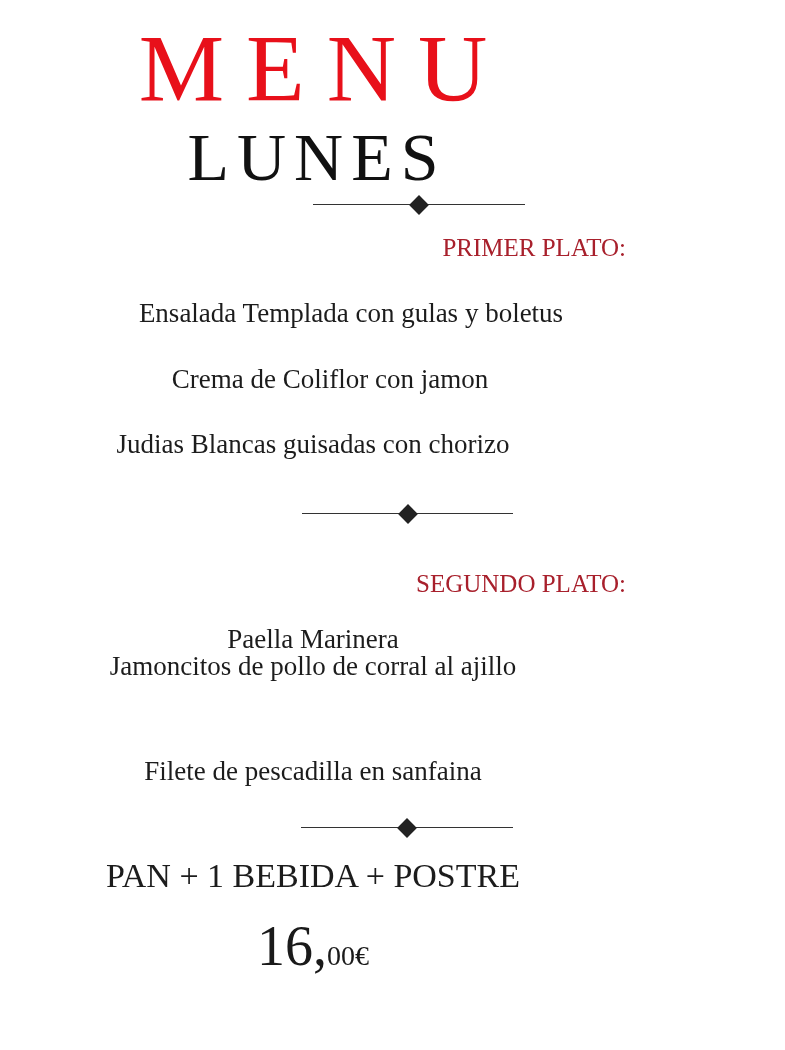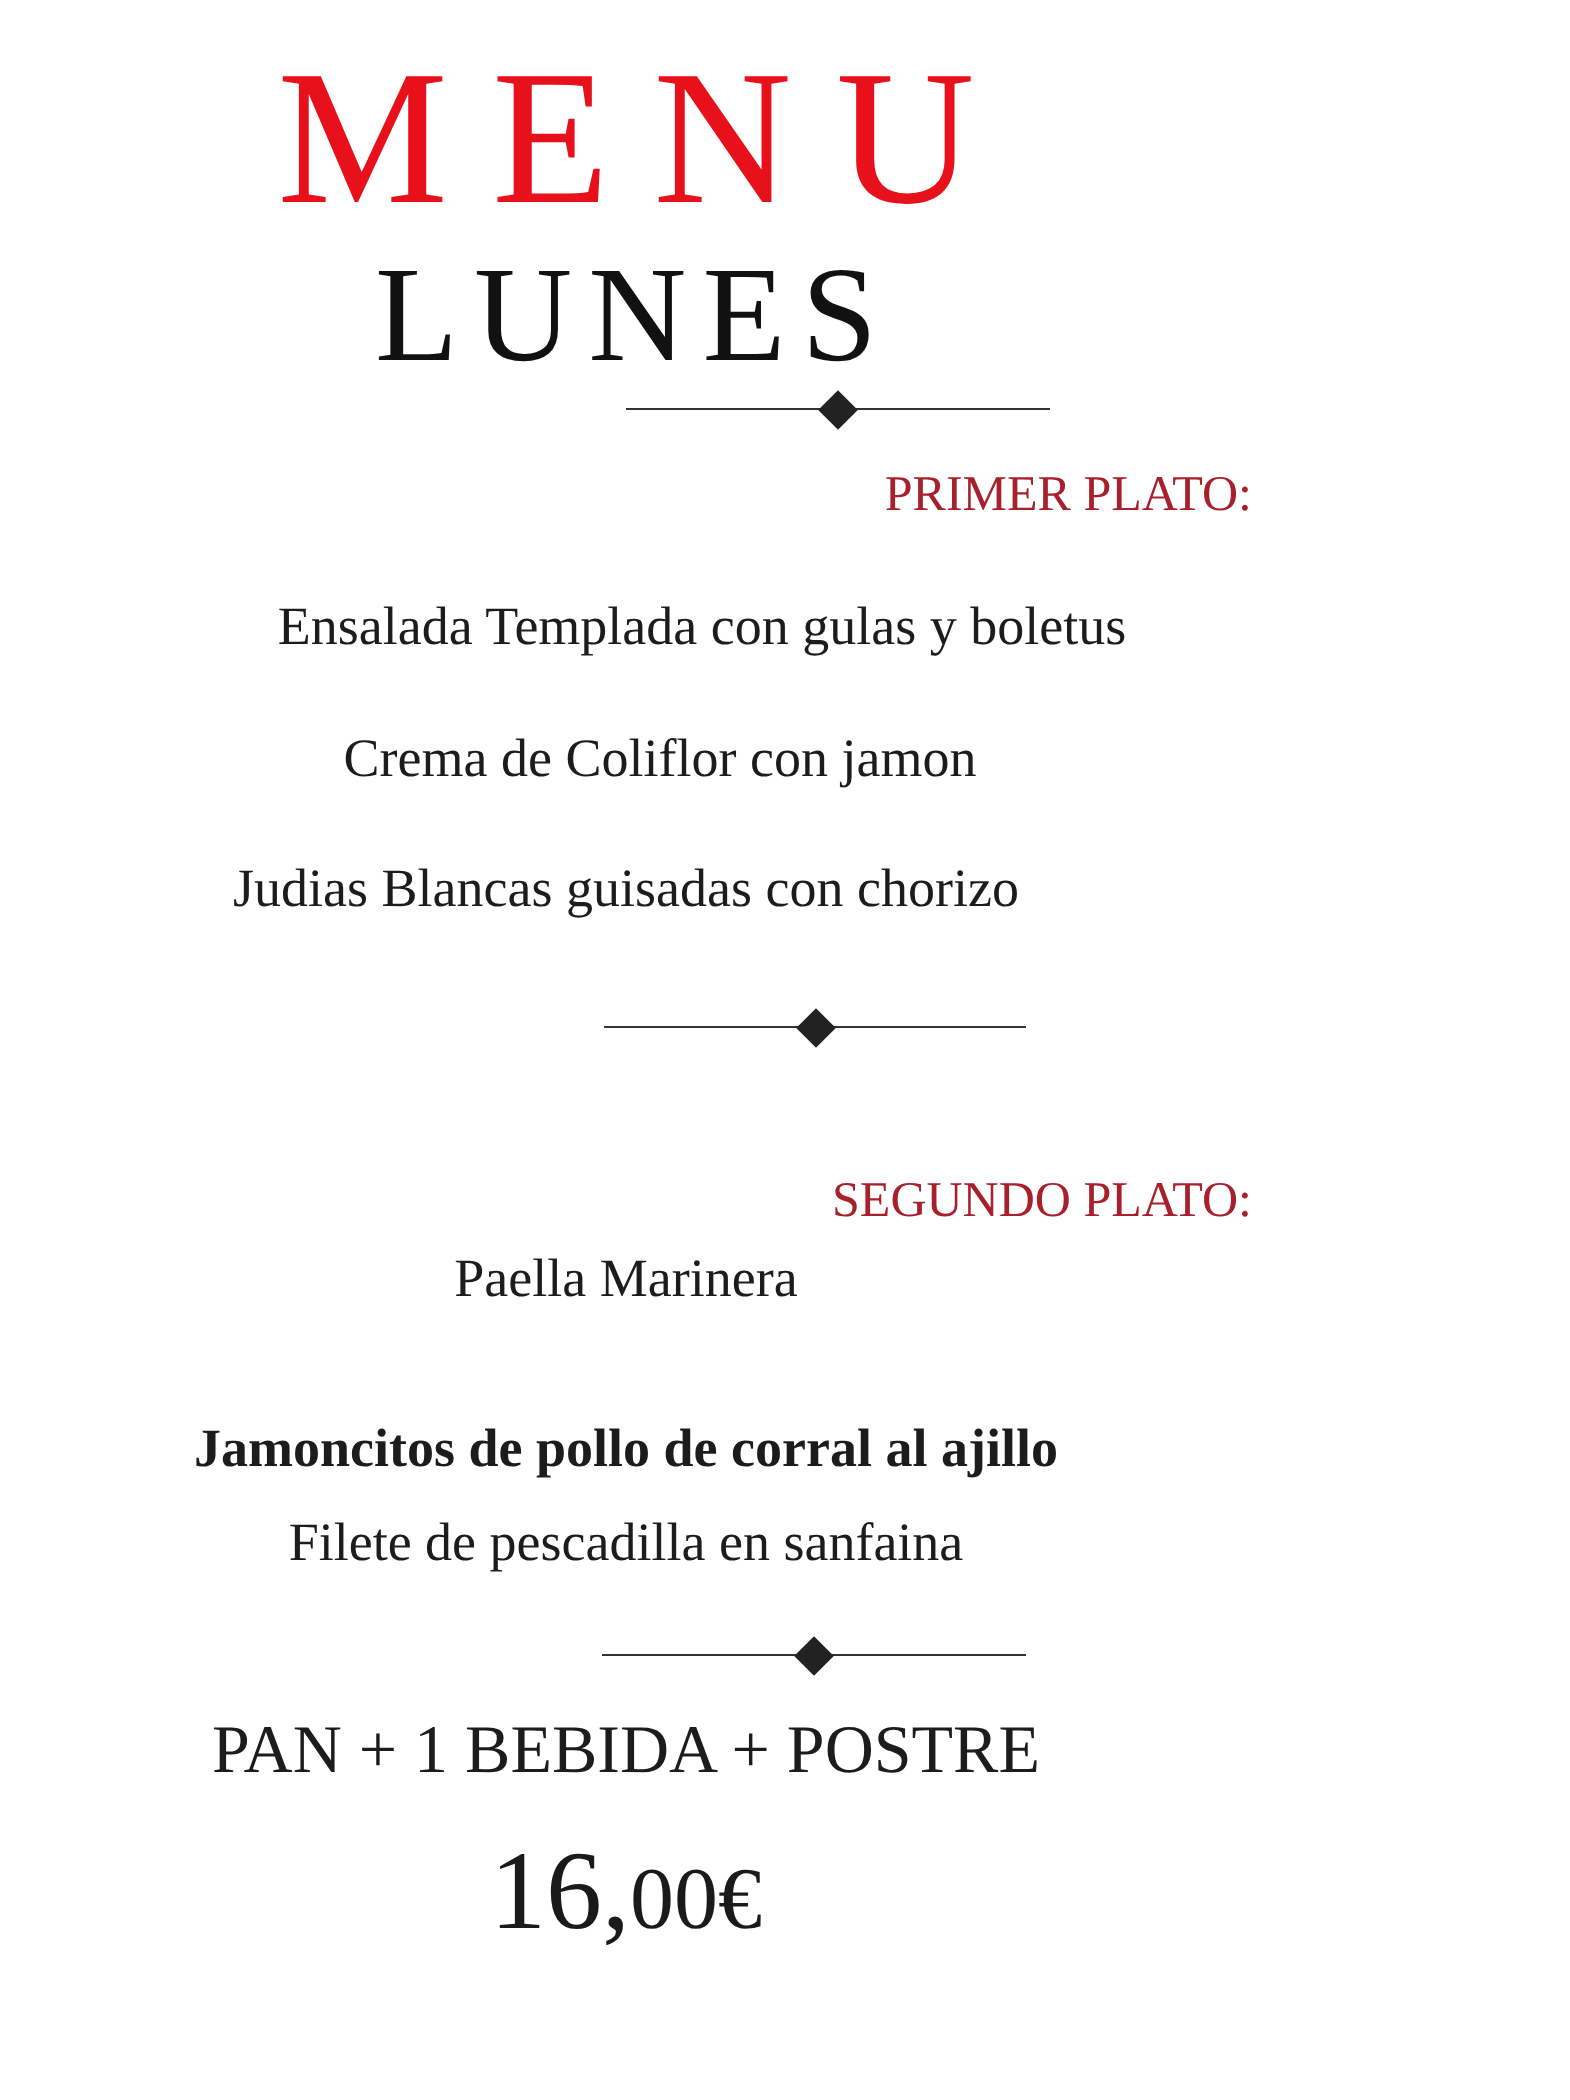--- a/index.html
+++ b/index.html
@@ -10,21 +10,21 @@
   .day { top: 124px; font-size: 68px; line-height: 66px; letter-spacing: 8px; text-indent: 8px; color: #111; }
   .divider { position: absolute; height: 20px; }
   .divider .line { position: absolute; left: 0; right: 0; top: 9px; height: 1px; background: #333; }
   .divider .diamond { position: absolute; top: 3px; left: 50%; width: 14px; height: 14px; margin-left: -7px;
                       background: #222; transform: rotate(45deg); }
   .section { font-size: 25px; line-height: 30px; color: #a8202c; text-align: right; }
   .item { font-size: 27px; line-height: 32px; color: #1c1c1c; }
   .includes { top: 856px; font-size: 34px; line-height: 40px; color: #1c1c1c; }
   .price { top: 906px; line-height: 80px; color: #1a1a1a; }
   .price .big { font-size: 56px; }
-  .price .small { font-size: 44px; }
+  .price .small { font-size: 28px; }
 </style>
 </head>
 <body>
 
 <div>
 
   <div class="abs title">MENU</div>
   <div class="abs day">LUNES</div>
 
   <div class="divider" style="left:313px; width:212px; top:195px;">
@@ -35,23 +35,23 @@
   <div class="abs section" style="top:233px;">PRIMER PLATO:</div>
   <div class="abs item" style="top:297px;margin-left:38px;">Ensalada Templada con gulas y boletus</div>
   <div class="abs item" style="top:363px;padding-left:17px;">Crema de Coliflor con jamon</div>
   <div class="abs item" style="top:428px;">Judias Blancas guisadas con chorizo</div>
 
   <div class="divider" style="left:302px; width:211px; top:504px;">
     <div class="line"></div>
     <div class="diamond"></div>
   </div>
 
-  <div class="abs section" style="top:586px;">SEGUNDO PLATO:</div>
+  <div class="abs section" style="top:569px;">SEGUNDO PLATO:</div>
   <div class="abs item" style="top:623px;">Paella Marinera</div>
-  <div class="abs item" style="top:708px;font-weight:bold;">Jamoncitos de pollo de corral al ajillo</div>
+  <div class="abs item" style="top:650px;">Jamoncitos de pollo de corral al ajillo</div>
   <div class="abs item" style="top:755px;">Filete de pescadilla en sanfaina</div>
 
   <div class="divider" style="left:301px; width:212px; top:818px;">
     <div class="line"></div>
     <div class="diamond"></div>
   </div>
 
   <div class="abs includes">PAN + 1 BEBIDA + POSTRE</div>
 
   <div class="abs price">

